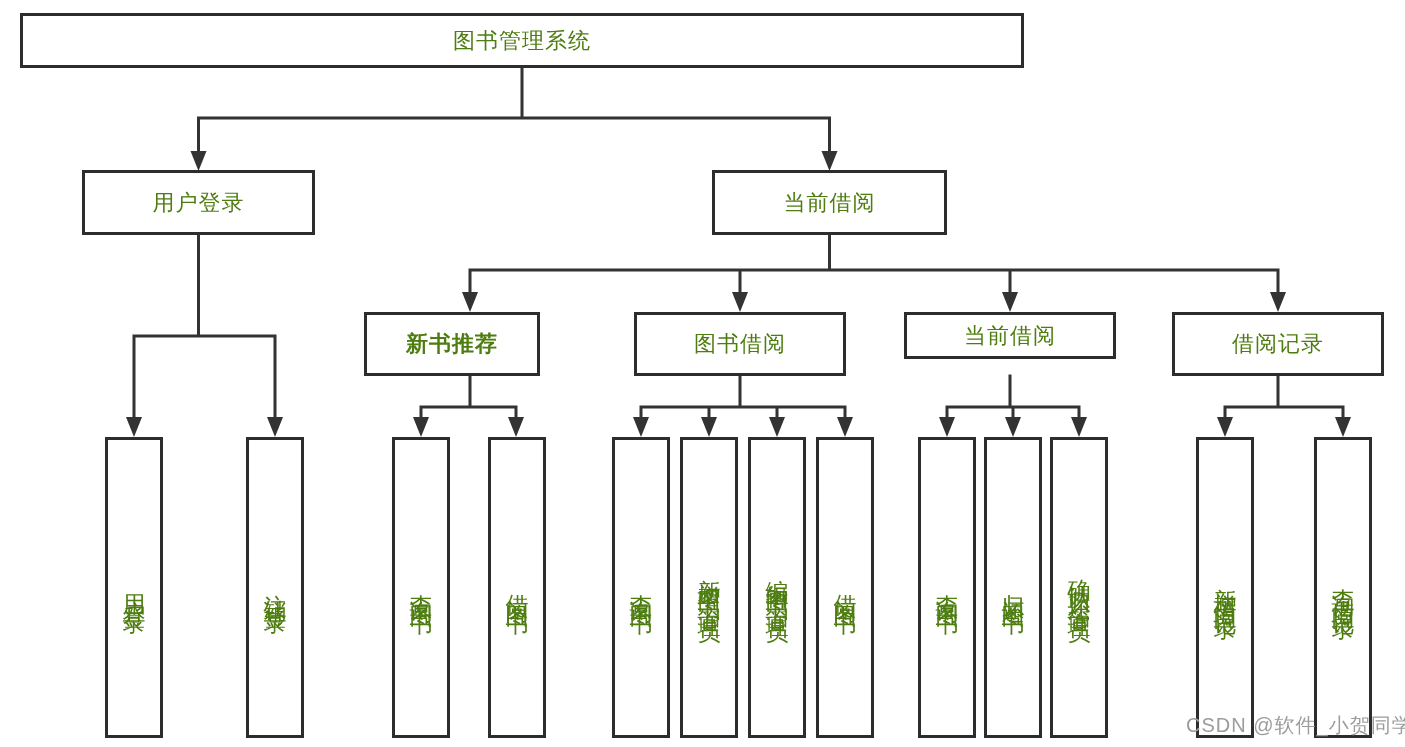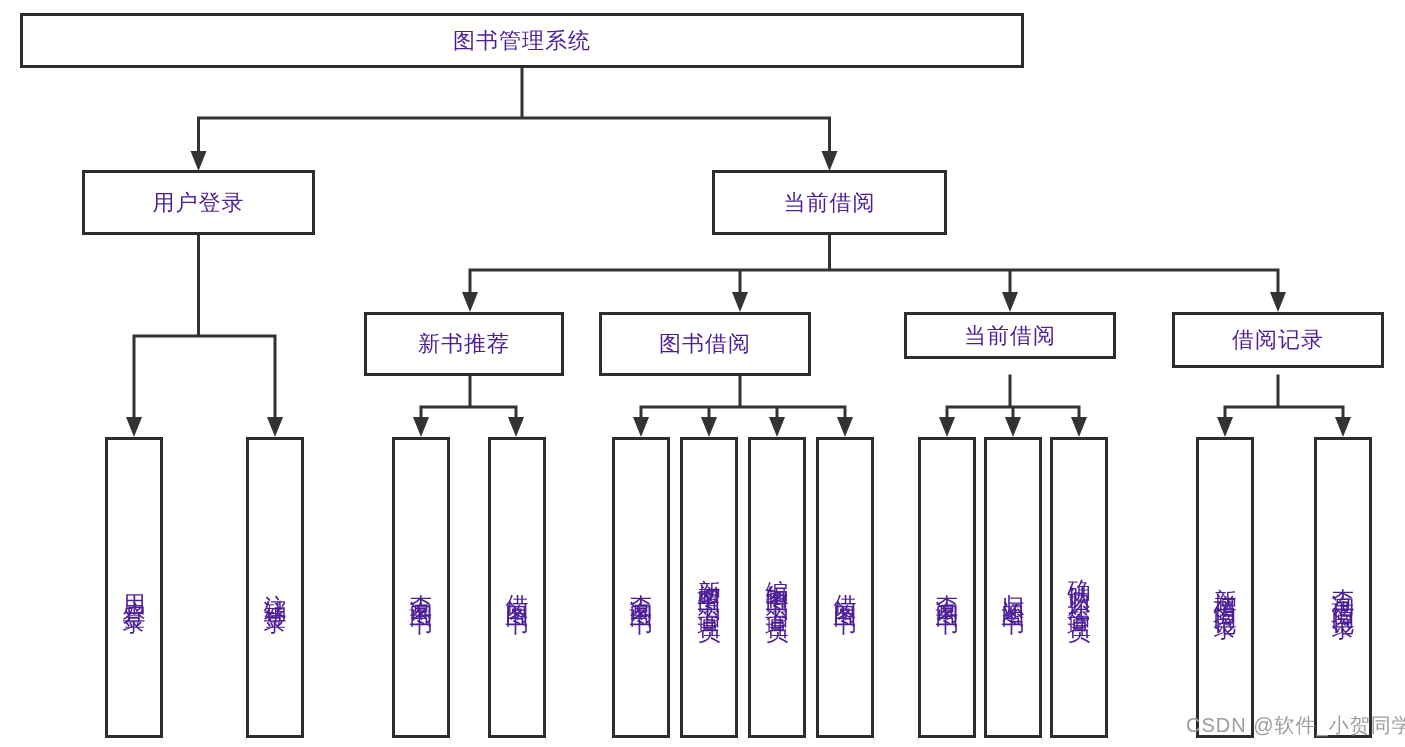--- a/index.html
+++ b/index.html
@@ -24,21 +24,21 @@
     z-index: 1;
   }
   .node {
     position: absolute;
     box-sizing: border-box;
     background: #ffffff;
     border: 3px solid #2d2d2d;
     display: flex;
     align-items: center;
     justify-content: center;
-    color: #4c1d95;
+    color: #4d7c0f;
     z-index: 2;
   }
   .h-node {
     font-size: 22px;
     letter-spacing: 1px;
     white-space: nowrap;
   }
   .v-node {
     writing-mode: vertical-rl;
     text-orientation: mixed;
@@ -55,24 +55,24 @@
     color: #9c9c9c;
     white-space: nowrap;
     z-index: 3;
   }
 
   
   #n-root   { left: 20px;  top: 13px;  width: 1004px; height: 55px; }
   #n-login  { left: 82px;  top: 170px; width: 233px;  height: 65px; }
   #n-mgmt   { left: 712px; top: 170px; width: 235px;  height: 65px; }
 
-  #n-newrec { left: 364px;  top: 312px; width: 200px; height: 64px; }
-  #n-borrow { left: 599px;  top: 312px; width: 212px; height: 64px; }
+  #n-newrec { left: 364px;  top: 312px; width: 176px; height: 64px; font-weight: bold; }
+  #n-borrow { left: 634px;  top: 312px; width: 212px; height: 64px; }
   #n-curr   { left: 904px;  top: 312px; width: 212px; height: 47px; }
-  #n-record { left: 1172px; top: 312px; width: 212px; height: 56px; }
+  #n-record { left: 1172px; top: 312px; width: 212px; height: 64px; }
 
   .leaf { top: 437px; width: 58px; height: 301px; }
   #l-login   { left: 105px; }
   #l-logout  { left: 246px; }
   #l-query1  { left: 392px; }
   #l-borrow1 { left: 488px; }
   #l-query2  { left: 612px; }
   #l-add     { left: 680px; }
   #l-edit    { left: 748px; }
   #l-borrow2 { left: 816px; }

